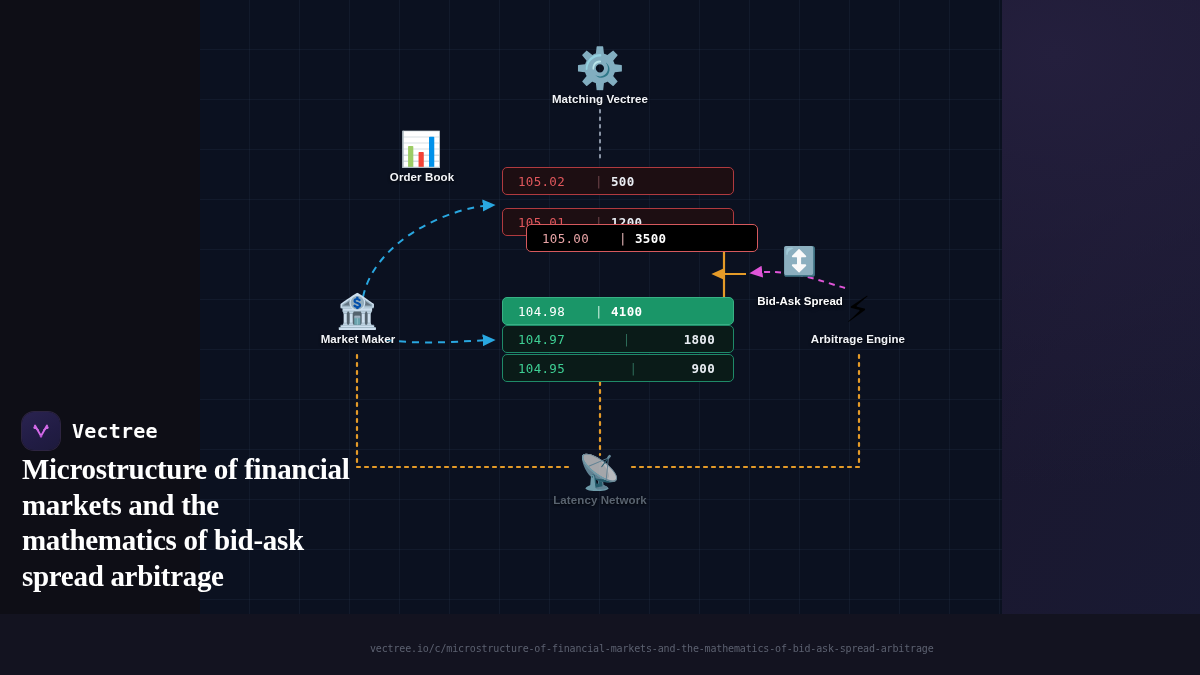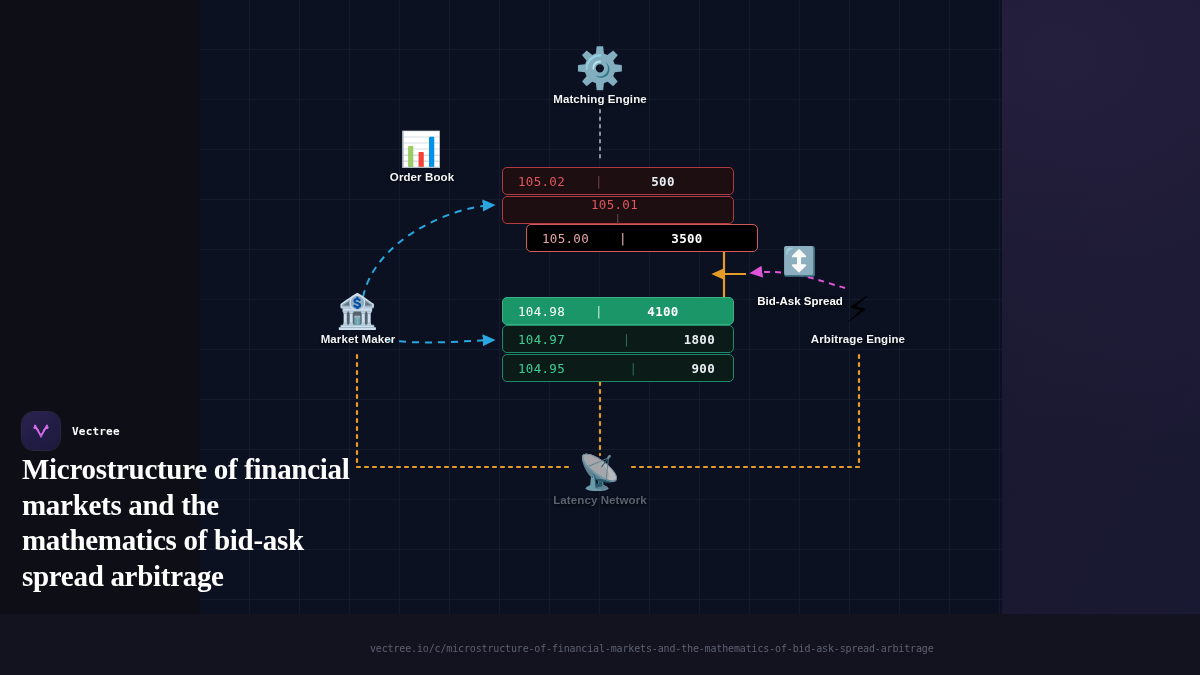--- a/index.html
+++ b/index.html
@@ -67,21 +67,21 @@
     position:absolute;
     width:232px; height:28px;
     border-radius:5px;
     display:flex; align-items:center;
     font-family:"DejaVu Sans Mono","Liberation Mono",monospace;
     font-size:12.5px;
     letter-spacing:.3px;
   }
   .ob-price { width:84px; padding-left:15px; }
   .ob-sep   { width:24px; text-align:center; }
-  .ob-qty   { flex:1; text-align:center; padding-right:18px; color:#e9edf3; font-weight:bold; }
+  .ob-qty   { flex:1; padding-right:18px; color:#e9edf3; font-weight:bold; }
 
   .ask        { background:#1d0e12; border:1.6px solid #b03a3f; }
   .ask .ob-price { color:#e0575c; }
   .ask .ob-sep   { color:#6d4348; }
   .ask-best   { background:#000000; border:1.6px solid #d6595d;margin-left:24px; }
   .ask-best .ob-price { color:#e8a4a6; }
   .ask-best .ob-sep   { color:#e3b4b6; }
   .ask-best .ob-qty   { color:#ffffff; }
 
   .bid        { background:#0a1b18; border:1.6px solid #1f8a68;gap:48px; }
@@ -113,21 +113,21 @@
     display:flex; align-items:center; gap:12px;
   }
   #brand-logo {
     width:38px; height:38px; border-radius:12px;
     background:linear-gradient(150deg,#2a2350 0%,#211c44 60%,#1d1a3c 100%);
     display:flex; align-items:center; justify-content:center;
     box-shadow:0 0 0 1px rgba(160,120,220,.22);
   }
   #brand-name {
     font-family:"DejaVu Sans Mono","Liberation Mono",monospace;
-    font-size:11px; font-weight:bold; color:#ffffff; letter-spacing:.2px;
+    font-size:20px; font-weight:bold; color:#ffffff; letter-spacing:.2px;
   }
   #headline {
     position:absolute; left:22px; top:452px; width:352px;
     font-family:Liberation Serif, serif;
     font-size:29px; font-weight:bold; color:#ffffff;
     line-height:1.23; letter-spacing:-.3px;
   }
   #footer-url {
     position:absolute; left:370px; bottom:21px;
     font-family:"DejaVu Sans Mono","Liberation Mono",monospace;
@@ -172,21 +172,21 @@
     <path d="M 157 355 L 157 467 L 370 467" fill="none" stroke="#e59b28" stroke-width="2.2" stroke-dasharray="3 5" stroke-linecap="round"></path>
     <path d="M 659 355 L 659 467 L 432 467" fill="none" stroke="#e59b28" stroke-width="2.2" stroke-dasharray="3 5" stroke-linecap="round"></path>
     <path d="M 400 382 L 400 455" fill="none" stroke="#e59b28" stroke-width="2.2" stroke-dasharray="3 5" stroke-linecap="round"></path>
   </svg>
 
   <div class="ob-row ask" style="left:302px; top:167px;">
     <span class="ob-price">105.02</span>
     <span class="ob-sep">|</span>
     <span class="ob-qty">500</span>
   </div>
-  <div class="ob-row ask" style="left:302px; top:196px;flex-direction:column;">
+  <div class="ob-row ask" style="left:302px; top:208px;">
     <span class="ob-price">105.01</span>
     <span class="ob-sep">|</span>
     <span class="ob-qty">1200</span>
   </div>
   <div class="ob-row ask-best" style="left:302px; top:224px;">
     <span class="ob-price">105.00</span>
     <span class="ob-sep">|</span>
     <span class="ob-qty">3500</span>
   </div>
 
@@ -206,21 +206,21 @@
     <span class="ob-qty">1800</span>
   </div>
   <div class="ob-row bid" style="left:302px; top:354px;">
     <span class="ob-price">104.95</span>
     <span class="ob-sep">|</span>
     <span class="ob-qty">900</span>
   </div>
 
   <div class="node" style="left:400px; top:48px;">
     <span class="node-emoji" style="font-size:40px;">⚙️</span>
-    <span class="node-label">Matching Engine</span>
+    <span class="node-label">Matching Vectree</span>
   </div>
 
   <div class="node" style="left:222px; top:132px;">
     <span class="node-emoji" style="font-size:34px;">📊</span>
     <span class="node-label">Order Book</span>
   </div>
 
   <div class="node" style="left:158px; top:294px;">
     <span class="node-emoji" style="font-size:34px;">🏦</span>
     <span class="node-label">Market Maker</span>

